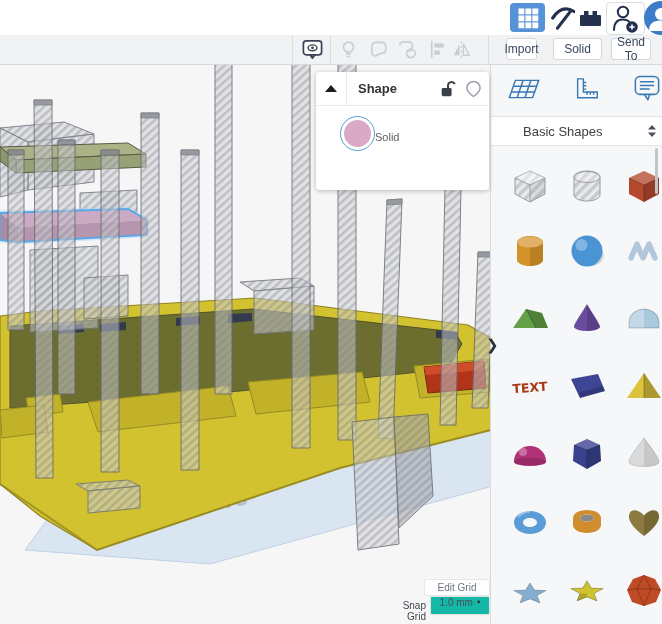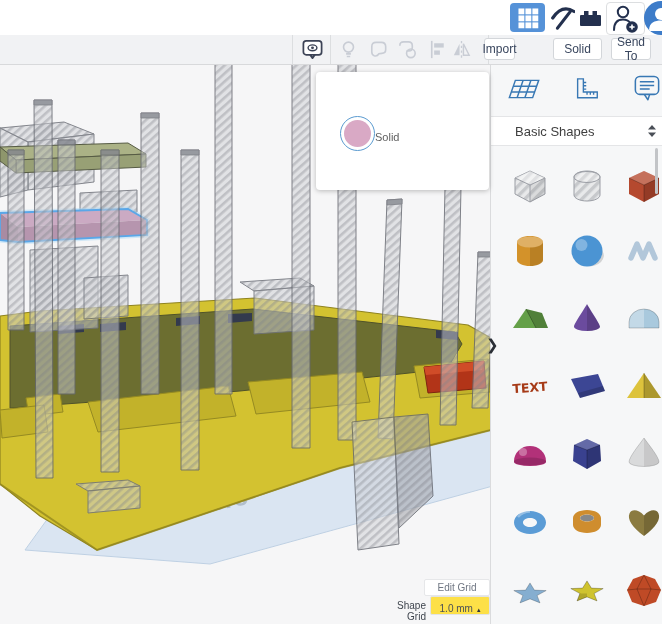--- a/index.html
+++ b/index.html
@@ -18,41 +18,41 @@
   .tb-ic{position:absolute;top:3px;width:23px;height:23px;}
   .btn{position:absolute;top:3px;height:22px;background:#fff;border:1px solid #d3d6da;border-radius:3px;
        font-size:12px;color:#39465e;display:flex;align-items:center;justify-content:center;cursor:pointer;}
   
   #viewport{left:0;top:64px;width:662px;height:560px;background:#f6f6f7;overflow:hidden;z-index:1;}
   #chevron{left:486px;top:334px;width:16px;height:22px;font-size:15px;color:#2b2f36;z-index:20;
            display:flex;align-items:center;cursor:pointer;}
   #editgrid{left:424px;top:579px;width:64px;height:15px;background:rgba(255,255,255,.95);border:1px solid #e6e7e9;
             border-radius:2px;font-size:10px;color:#6f7682;display:flex;align-items:center;justify-content:center;z-index:20;cursor:pointer;}
   #snaplabel{left:384px;top:600px;width:42px;font-size:10px;color:#3f454e;text-align:right;z-index:20;}
-  #snapbox{left:430px;top:596px;width:58px;height:17px;background:#fde047;border:1px solid #e2e3e5;border-radius:2px;
-           font-size:10px;color:#4a4f57;display:flex;align-items:flex-end;justify-content:center;gap:4px;z-index:20;cursor:pointer;}
+  #snapbox{left:430px;top:596px;width:58px;height:17px;background:#14b8a6;border:1px solid #e2e3e5;border-radius:2px;
+           font-size:10px;color:#4a4f57;display:flex;align-items:flex-start;justify-content:center;gap:4px;z-index:20;cursor:pointer;}
   #snapbox .caret{font-size:7px;color:#2f343b;}
   
   #shapepanel{left:316px;top:72px;width:173px;height:118px;background:#fff;border-radius:4px;z-index:25;
               box-shadow:0 1px 5px rgba(0,0,0,.25);}
   #sp-head{position:absolute;left:0;top:0;width:173px;height:33px;border-bottom:1px solid #e8e9ea;}
   #sp-collapse{position:absolute;left:0;top:0;width:30px;height:33px;border-right:1px solid #e8e9ea;
                display:flex;align-items:center;justify-content:center;cursor:pointer;}
   #sp-collapse .tri{width:0;height:0;border-left:6px solid transparent;border-right:6px solid transparent;border-bottom:7px solid #1c1c1c;}
   #sp-title{position:absolute;left:42px;top:9px;font-size:13px;font-weight:bold;color:#333;}
   .swatch-wrap{position:absolute;top:44px;display:flex;flex-direction:row;align-items:center;width:60px;cursor:pointer;}
   .swatch-label{margin-top:6px;font-size:11px;color:#606060;}
   #solid-ring{width:33px;height:33px;border:1.5px solid #5b9bd0;border-radius:50%;display:flex;align-items:center;justify-content:center;background:#fff;}
   #solid-dot{width:27px;height:27px;border-radius:50%;background:#d9a9c5;}
   
   #sidebar{left:490px;top:64px;width:172px;height:560px;background:#f6f7f8;border-left:1px solid #dadbdd;z-index:15;}
   .sb-ic{position:absolute;cursor:pointer;}
   #basicbar{position:absolute;left:0;top:52px;width:172px;height:28px;background:#fff;border-top:1px solid #e4e5e7;
             border-bottom:1px solid #e4e5e7;display:flex;align-items:center;cursor:pointer;}
-  #basicbar span{margin-left:24px;font-size:13px;color:#3f3f3f;}
+  #basicbar span{margin-left:32px;font-size:13px;color:#3f3f3f;}
   #sortic{position:absolute;right:6px;top:7px;}
   #shapegrid{position:absolute;left:10px;top:91px;display:grid;grid-template-columns:57px 57px 57px;
              grid-template-rows:62px 67px 70px 66px 67px 70px 68px;justify-items:center;align-items:center;}
   .cell{width:44px;height:44px;cursor:pointer;}
   #sbscroll{position:absolute;left:164px;top:84px;width:3px;height:46px;background:#c2c4c7;border-radius:2px;}
 </style>
 </head>
 <body>
 
 <svg width="0" height="0" style="position:absolute">
@@ -156,21 +156,21 @@
         <polygon points="447,28 463,28 463,33 447,33"></polygon>
         <polygon points="478,188 494,188 494,193 478,193"></polygon>
       </g>
     </g>
   </svg>
 </div>
 
 <div id="chevron" class="abs">❯</div>
 
 <div id="editgrid" class="abs">Edit Grid</div>
-<div id="snaplabel" class="abs">Shape Grid</div>
+<div id="snaplabel" class="abs">Snap Grid</div>
 <div id="snapbox" class="abs">
   <span>1.0 mm</span>
   <span class="caret">▴</span>
 </div>
 
 <div id="topbar" class="abs">
   <div id="grid-btn" class="navbtn">
     <svg width="22" height="22" viewBox="0 0 30 30" fill="#fff">
       <rect x="2" y="2" width="8" height="8"></rect>
         <rect x="11.5" y="2" width="8" height="8"></rect>
@@ -248,26 +248,39 @@
     </svg>
   </div>
   <div class="tb-ic" style="left:450px">
     <svg width="23" height="23" viewBox="0 0 24 24">
       <path d="M4,18 L10,6 L10,18 Z" fill="#c9cdd5"></path>
       <path d="M20,18 L14,6 L14,18 Z" fill="none" stroke="#c9cdd5" stroke-width="1.5"></path>
       <path d="M12,3 V21" stroke="#c9cdd5" stroke-width="1.4" stroke-dasharray="2.5,2.5"></path>
     </svg>
   </div>
   <div class="tb-div" style="left:488px"></div>
-  <button class="btn" style="left:484px;width:31px">Import</button>
+  <button class="btn" style="left:506px;width:31px">Import</button>
   <button class="btn" style="left:553px;width:49px">Solid</button>
   <button class="btn" style="left:611px;width:40px">Send To</button>
 </div>
 
 <div id="shapepanel" class="abs">
+  <div id="sp-head">
+    <div id="sp-collapse">
+        <div class="tri"></div>
+      </div>
+    <div id="sp-title">Shape</div>
+    <svg style="position:absolute;left:123px;top:8px" width="18" height="18" viewBox="0 0 20 20">
+      <rect x="3" y="9" width="11" height="9" rx="1.5" fill="#3a3f46"></rect>
+      <path d="M10,9 V6 a4,4 0 0 1 7.6,-1.4" stroke="#3a3f46" stroke-width="2.2" fill="none"></path>
+    </svg>
+    <svg style="position:absolute;left:150px;top:7px" width="15" height="20" viewBox="0 0 16 20">
+      <path d="M8,2 C12,2 15,5 15,8.8 C15,12.8 8,18 8,18 C8,18 1,12.8 1,8.8 C1,5 4,2 8,2 Z" stroke="#9aa0a8" stroke-width="1.6" fill="none"></path>
+    </svg>
+  </div>
   <div class="swatch-wrap" style="left:24px">
     <div id="solid-ring">
         <div id="solid-dot"></div>
       </div>
     <div class="swatch-label">Solid</div>
   </div>
 </div>
 
 <div id="sidebar" class="abs">
   <svg class="sb-ic" style="left:14px;top:7px" width="38" height="36" viewBox="0 0 44 36" stroke="#3878b4" stroke-width="1.7" fill="none">

